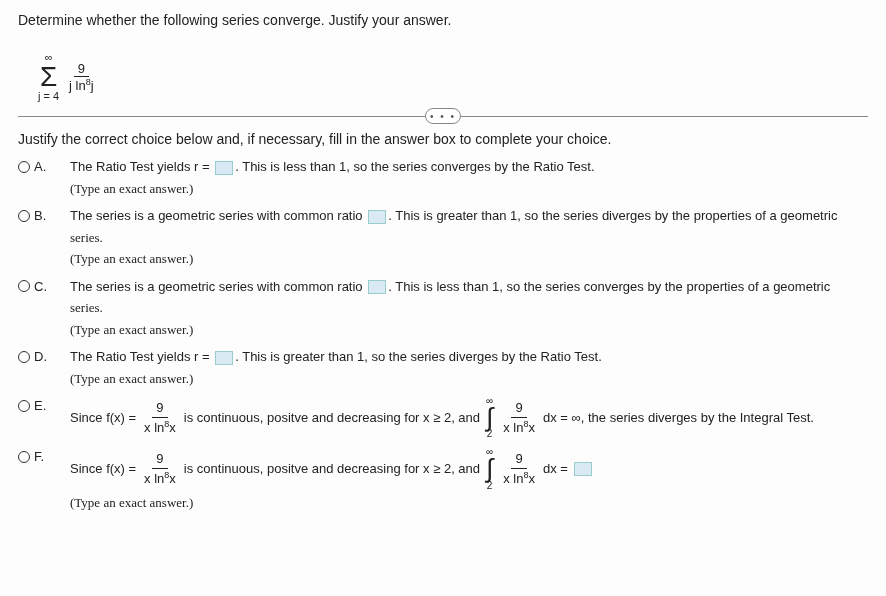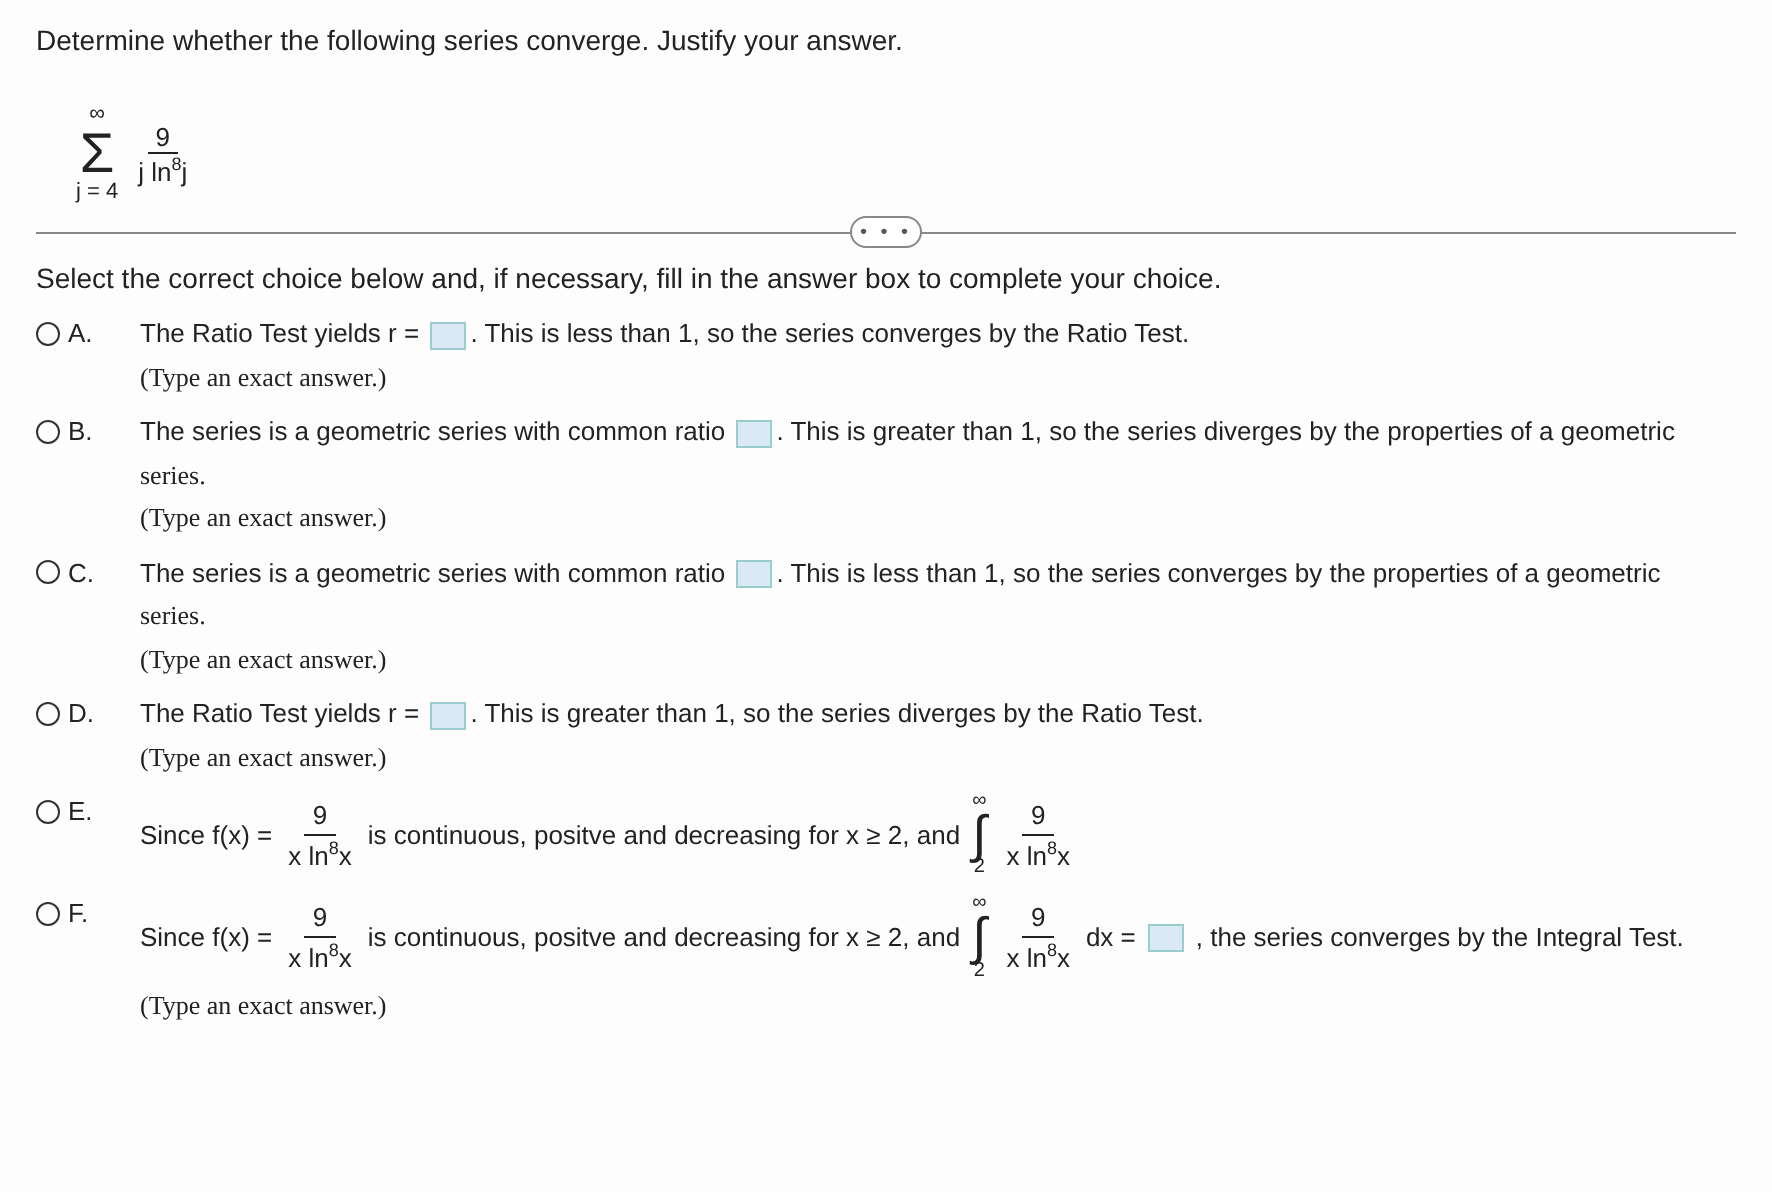--- a/index.html
+++ b/index.html
@@ -52,21 +52,21 @@
     <span class="num">9</span>
     <span class="den"><span>j ln</span><span class="sup">8</span><span>j</span></span>
   </span>
 </div>
 
 <div style="position:relative;">
   <hr class="hr">
   <div class="dots">• • •</div>
 </div>
 
-<div class="instr">Select the correct choice below and, if necessary, fill in the answer box to complete your choice.</div>
+<div class="instr">Justify the correct choice below and, if necessary, fill in the answer box to complete your choice.</div>
 
 <div class="choice">
   <div class="radio-wrap">
     <span class="radio"></span>
     <span class="letter">A.</span>
   </div>
   <div class="choice-body">
     <span>The Ratio Test yields r =</span>
     <span class="blank"></span><span>. This is less than 1, so the series converges by the Ratio Test.</span>
     <span class="hint">(Type an exact answer.)</span>
@@ -125,20 +125,21 @@
     <span>is continuous, positve and decreasing for x ≥ 2, and</span>
     <span class="int-wrap">
       <span class="int-top">∞</span>
       <span class="int-sym">∫</span>
       <span class="int-bot">2</span>
     </span>
     <span class="frac">
       <span class="num">9</span>
       <span class="den"><span>x ln</span><span class="sup">8</span><span>x</span></span>
     </span>
+    <span>dx = ∞, the series diverges by the Integral Test.</span>
   </div>
 </div>
 
 <div class="choice">
   <div class="radio-wrap">
     <span class="radio"></span>
     <span class="letter">F.</span>
   </div>
   <div class="choice-body">
     <div class="math-row">
@@ -152,17 +153,16 @@
         <span class="int-top">∞</span>
         <span class="int-sym">∫</span>
         <span class="int-bot">2</span>
       </span>
       <span class="frac">
         <span class="num">9</span>
         <span class="den"><span>x ln</span><span class="sup">8</span><span>x</span></span>
       </span>
       <span>dx =</span>
       <span class="blank"></span>
-        <span>, the series converges by the Integral Test.</span>
     </div>
     <span class="hint">(Type an exact answer.)</span>
   </div>
 </div>
 
 </body></html>

